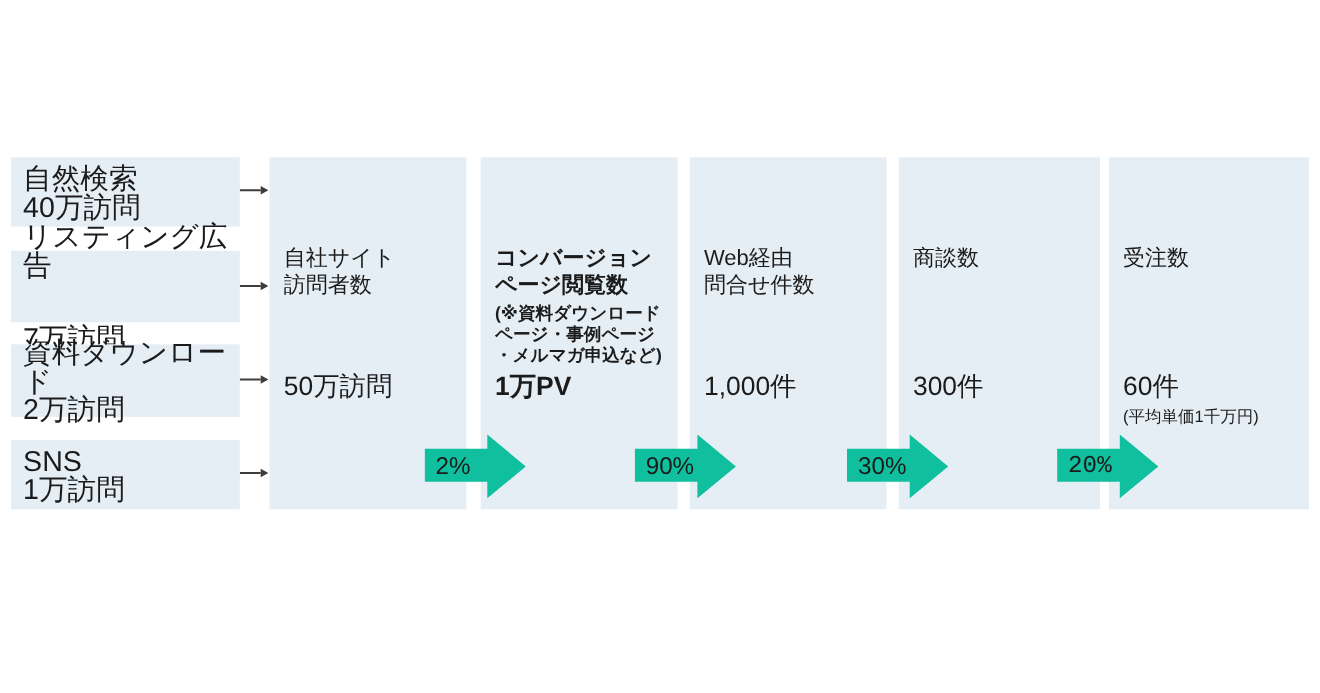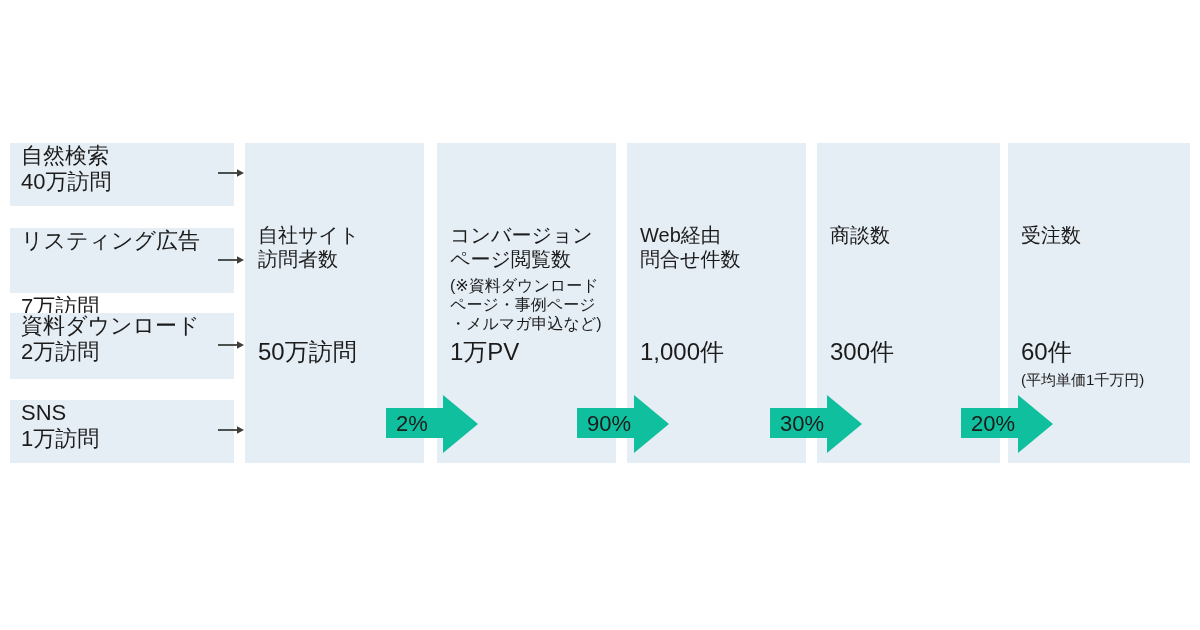--- a/index.html
+++ b/index.html
@@ -16,28 +16,28 @@
     height: 630px;
     background: #ffffff;
     overflow: hidden;
     color: var(--ink, #1b1b1b);
   }
 
   
   .src-box {
     position: absolute;
     left: 10px;
-    width: 224px;
+    width: 208px;
     background: var(--box-bg, #e6eef5);
     box-sizing: border-box;
     display: flex;
     flex-direction: column;
-    justify-content: flex-start;
+    justify-content: center;
     padding-left: 11px;
-    font-size: 22px;
+    font-size: 26px;
     line-height: 26px;
   }
   .src-1 { top: 143px; height: 63px; }
   .src-2 { top: 228px; height: 65px; gap: 40px; }
   .src-3 { top: 313px; height: 66px; }
   .src-4 { top: 400px; height: 63px; }
   .src-box .line { display: block; }
 
   
   .connector {
@@ -56,21 +56,21 @@
   
   .stage {
     position: absolute;
     top: 143px;
     height: 320px;
     background: var(--box-bg, #e6eef5);
     box-sizing: border-box;
     padding-left: 18px;
   }
   .stage-1 { left: 245px;  width: 179px; }
-  .stage-2 { left: 437px;  width: 179px; }
+  .stage-2 { left: 437px;  width: 179px; font-weight: bold; }
   .stage-3 { left: 627px;  width: 179px; }
   .stage-4 { left: 817px;  width: 183px; }
   .stage-5 { left: 1008px; width: 182px; }
 
   .stage-title {
     position: absolute;
     top: 80px;
     left: 13px;
     right: 4px;
     font-size: 20px;
@@ -103,21 +103,21 @@
     position: absolute;
     top: 395px;
     width: 92px;
     height: 58px;
     color: var(--green, #0fbf9d);
     z-index: 2;
   }
   .fa-1 { left: 386px; }
   .fa-2 { left: 577px; }
   .fa-3 { left: 770px; }
-  .fa-4 { left: 961px; }
+  .fa-4 { left: 961px; font-family: Liberation Mono, monospace; }
   .flow-arrow svg {
     position: absolute;
     left: 0; top: 0;
     display: block;
   }
   .flow-label {
     position: absolute;
     left: 10px;
     top: 50%;
     transform: translateY(-50%);

